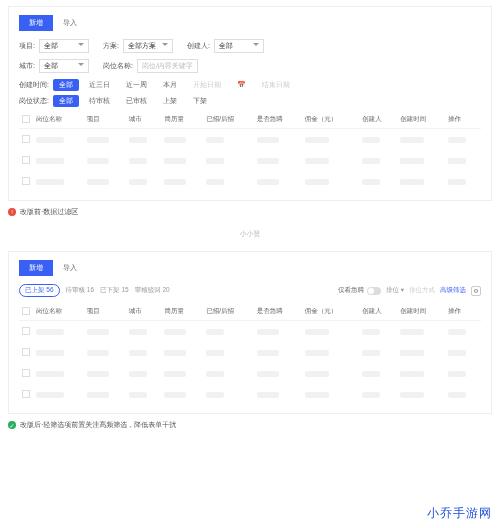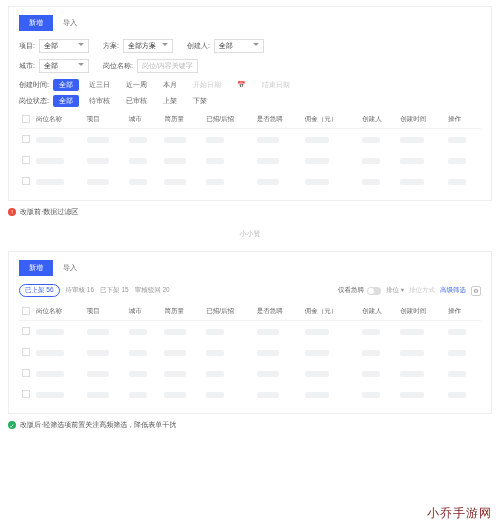--- a/index.html
+++ b/index.html
@@ -34,21 +34,21 @@
 .toolbar{display:flex;align-items:center;justify-content:space-between;margin-bottom:6px}
 .toolleft{display:flex;gap:6px;align-items:center}
 .pill{border:1px solid #3860f4;color:#3860f4;padding:1px 5px;border-radius:8px;font-size:6.5px}
 .pilltxt{color:#999;font-size:6.5px}
 .toolright{display:flex;gap:5px;align-items:center}
 .link{color:#3860f4;font-size:6.5px}
 .icn{width:10px;height:10px;border:1px solid #ccc;border-radius:2px;display:inline-flex;align-items:center;justify-content:center;color:#888;font-size:6px}
 .toggle{display:flex;align-items:center;gap:3px;font-size:6.5px;color:#666}
 .sw{width:14px;height:8px;border-radius:4px;background:#ddd;position:relative}
 .sw::after{content:"";position:absolute;width:6px;height:6px;background:#fff;border-radius:50%;top:1px;left:1px}
-.watermark{position:fixed;right:8px;bottom:6px;font-size:12px;color:#7f1d1d;font-family:"SimSun",serif;letter-spacing:1px}
+.watermark{position:fixed;right:8px;bottom:6px;font-size:12px;color:#1d4ed8;font-family:"SimSun",serif;letter-spacing:1px}
 </style>
 </head>
 <body>
 
 <div class="panel">
  <div class="tabs">
   <div class="tab active">新增</div>
   <div class="tab inactive">导入</div>
  </div>
 

